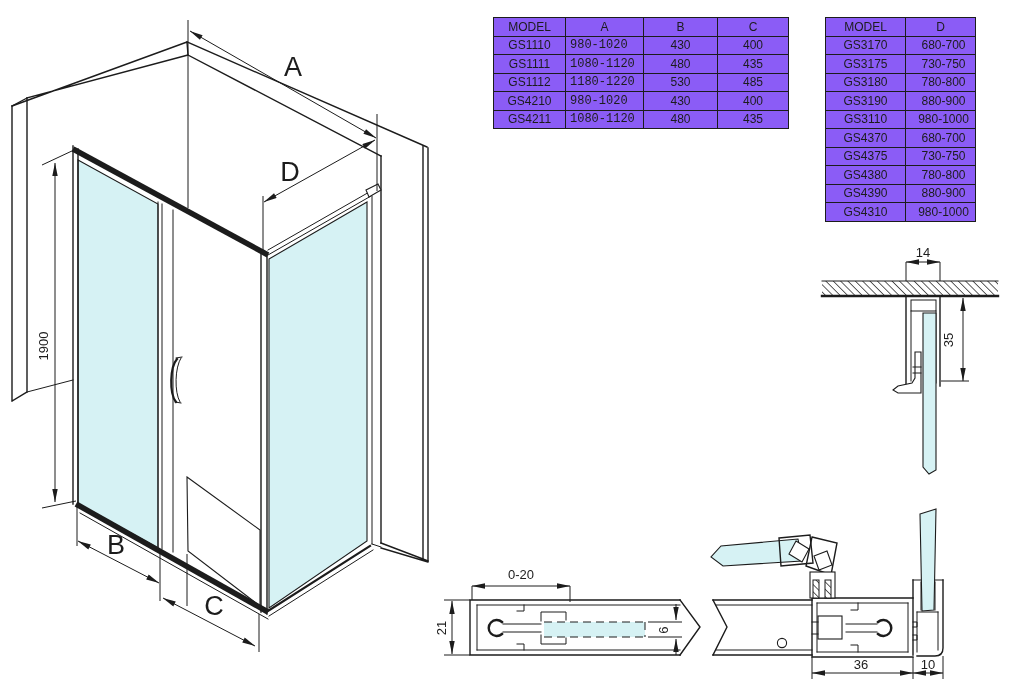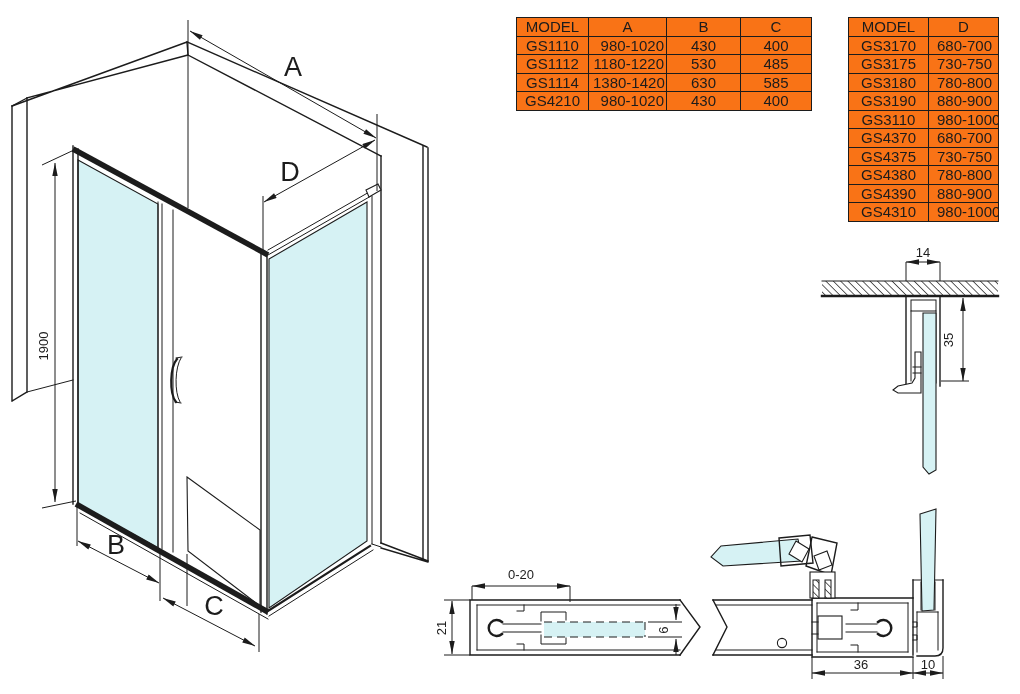--- a/index.html
+++ b/index.html
@@ -12,30 +12,30 @@
   .ln2  { stroke:var(--line); fill:none; stroke-width:2.2; stroke-linecap:square; }
   .ln3  { stroke:var(--line); fill:none; stroke-width:2.4; stroke-linecap:square; }
   .rail { stroke:var(--line); fill:none; stroke-width:5.5; stroke-linecap:butt; }
   .dim  { stroke:var(--line); fill:none; stroke-width:1; }
   .dash { stroke:var(--line); fill:none; stroke-width:1; stroke-dasharray:8 5; }
   .glass { fill:var(--glass); stroke:var(--line); stroke-width:1.1; }
   .white { fill:#fff; stroke:var(--line); stroke-width:1.1; }
   .ahf  { fill:var(--line); }
   text.dimtxt { fill:var(--line); font-family:"Liberation Sans", sans-serif; font-size:13px; }
   text.biglbl { fill:var(--line); font-family:"Liberation Sans", sans-serif; font-size:27px; }
-  table.dim-table { position:absolute; border-collapse:collapse; background:#f97316;
-        font-family:"Liberation Sans", sans-serif; font-size:15px; color:var(--line);
-        table-layout:fixed;margin-left:23px; }
+  table.dim-table { position:absolute; border-collapse:collapse; background:#8b5cf6;
+        font-family:"Liberation Sans", sans-serif; font-size:12px; color:var(--line);
+        table-layout:fixed; }
   table.dim-table th, table.dim-table td {
         border:1.7px solid var(--line); height:17.5px; padding:0 2px;
         text-align:center; font-weight:normal; white-space:nowrap; overflow:hidden; }
   table.t-door { left:493px; top:17px; width:295px; }
   table.t-side { left:825px; top:17px; width:150px; }
-  table.t-door td:nth-child(2) { text-align:right; padding-left:4px; }
-  table.t-side td:nth-child(2) { text-align:left; padding-left:8px; }
+  table.t-door td:nth-child(2) { text-align:left; padding-left:4px;font-family:Liberation Mono, monospace; }
+  table.t-side td:nth-child(2) { text-align:center; padding-left:8px; }
 </style>
 </head>
 <body>
 
 <div class="page">
 
   <svg class="draw" width="1020" height="694" viewBox="0 0 1020 694">
     <defs>
       <marker id="ah" viewBox="0 0 14 6" refX="13.4" refY="3" markerWidth="14" markerHeight="6" orient="auto-start-reverse" markerUnits="userSpaceOnUse">
         <path class="ahf" d="M13.6,3 L0.4,5.7 L0.4,0.3 Z"></path>
@@ -196,36 +196,42 @@
         </tr>
       </thead>
       <tbody>
         <tr>
           <td>GS1110</td>
           <td>980-1020</td>
           <td>430</td>
           <td>400</td>
         </tr>
         <tr>
+          <td>GS1111</td>
+          <td>1080-1120</td>
+          <td>480</td>
+          <td>435</td>
+        </tr>
+        <tr>
           <td>GS1112</td>
           <td>1180-1220</td>
           <td>530</td>
           <td>485</td>
         </tr>
         <tr>
-          <td>GS1114</td>
-          <td>1380-1420</td>
-          <td>630</td>
-          <td>585</td>
-        </tr>
-        <tr>
           <td>GS4210</td>
           <td>980-1020</td>
           <td>430</td>
           <td>400</td>
+        </tr>
+        <tr>
+          <td>GS4211</td>
+          <td>1080-1120</td>
+          <td>480</td>
+          <td>435</td>
         </tr>
       </tbody>
     </table>
 
   <table class="dim-table t-side">
     <colgroup>
         <col style="width:80px">
         <col style="width:70px">
       </colgroup>
   <thead>

